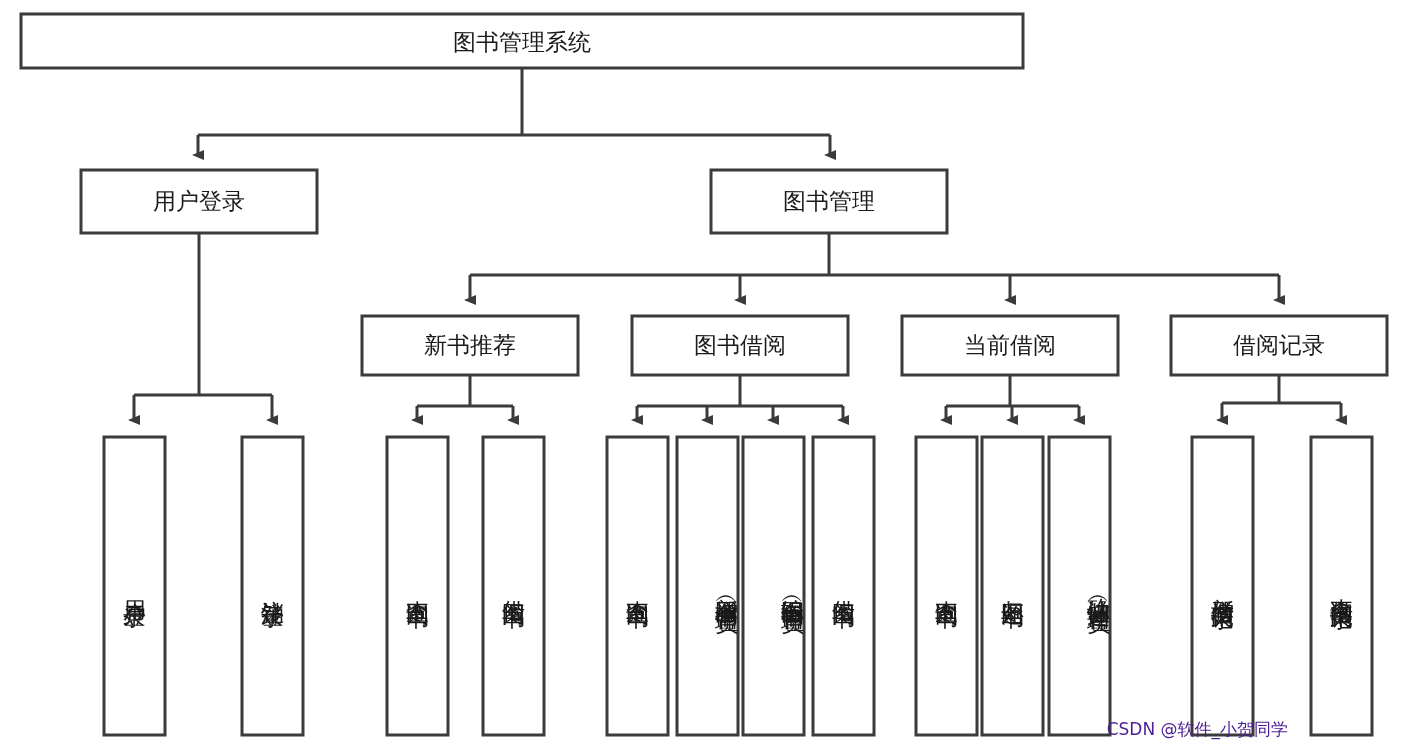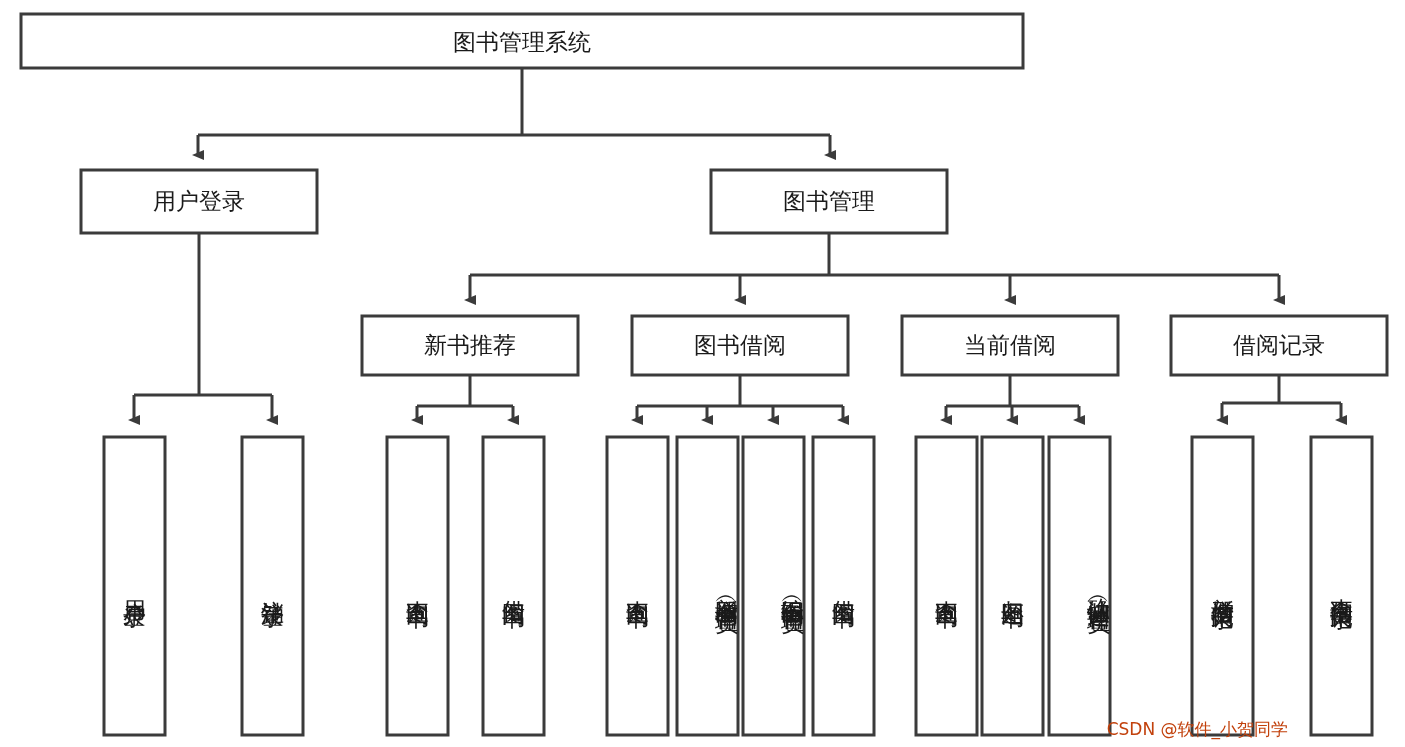--- a/index.html
+++ b/index.html
@@ -30,21 +30,21 @@
     color:#1a1a1a;
     font-family:"DejaVu Sans","Liberation Sans",sans-serif;
     line-height:1;
     white-space:nowrap;
     pointer-events:none;
   }
   .watermark{
     position:absolute;
     right:8px;bottom:6px;
     font-size:17px;
-    color:#c2410c;
+    color:#4c1d95;
     font-family:"DejaVu Sans","Liberation Sans",sans-serif;
     white-space:nowrap;
     margin-left:10px;
   }
 </style>
 </head>
 <body>
 
 <div id="diagram-root">
 

